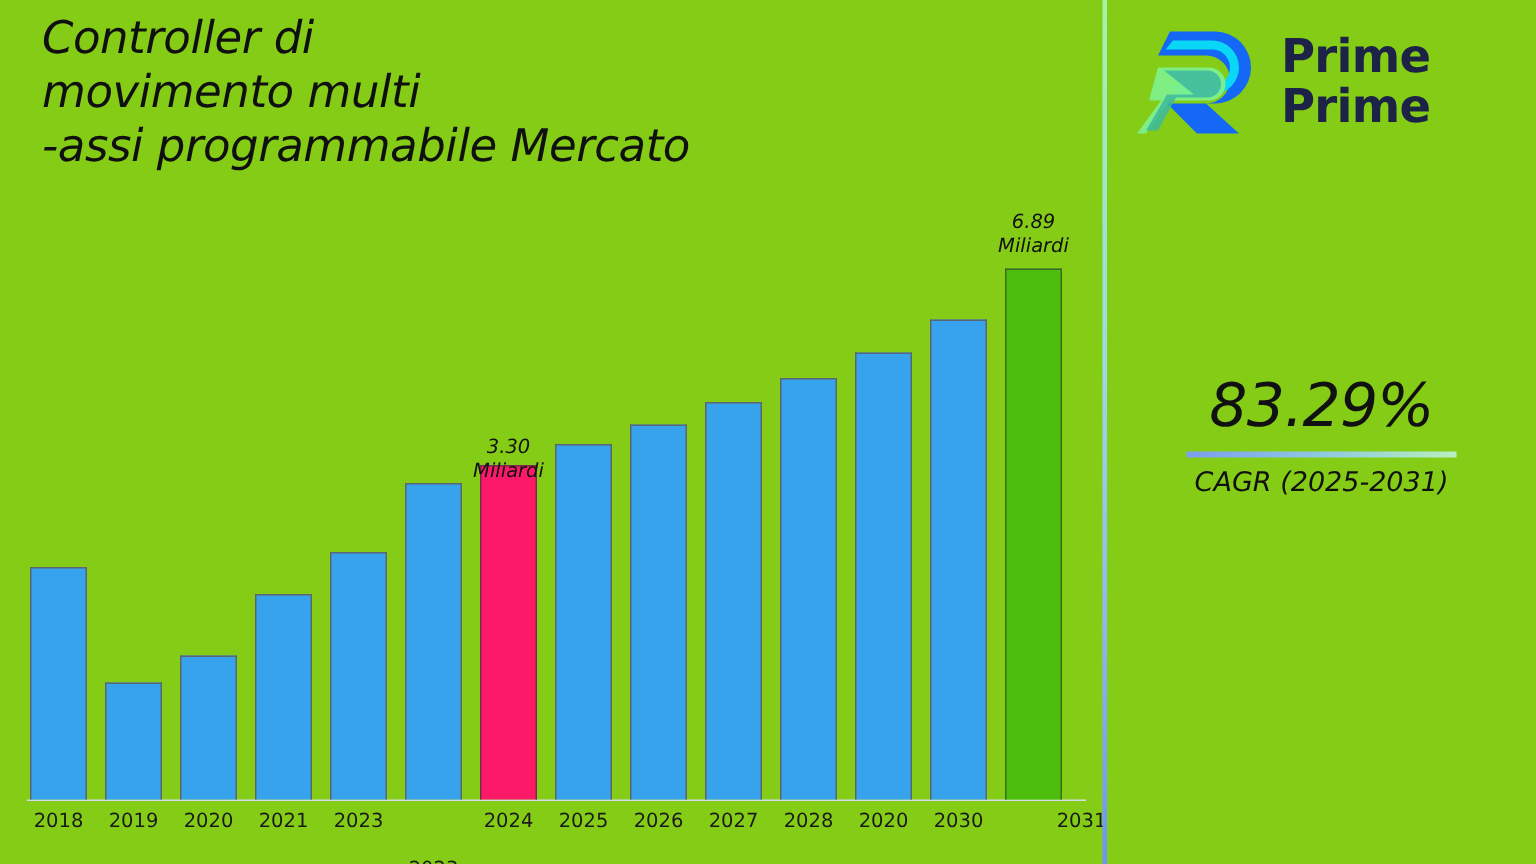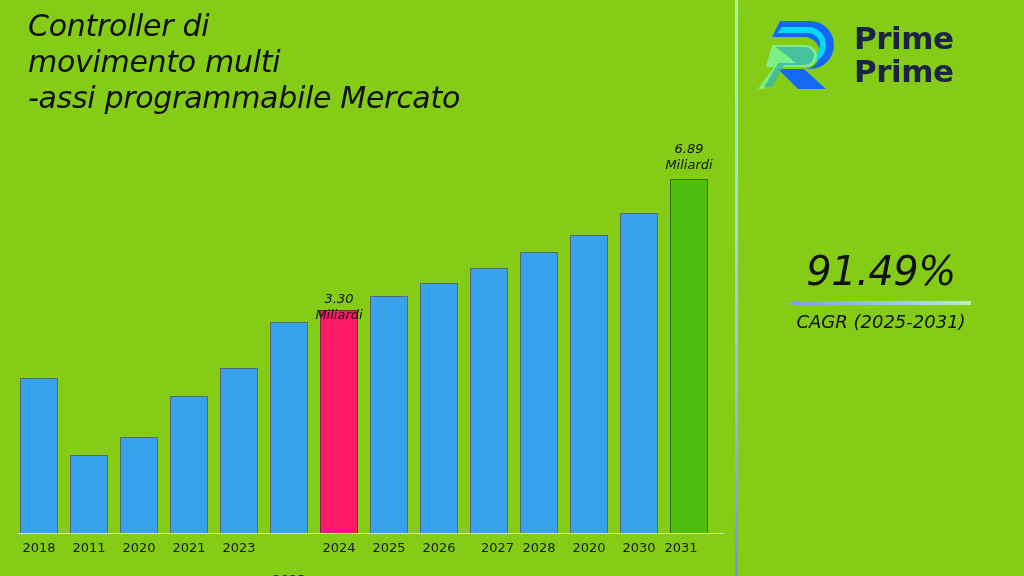--- a/index.html
+++ b/index.html
@@ -147,49 +147,49 @@
     <div class="title">Controller di
 movimento multi
 -assi programmabile Mercato</div>
 
     <div class="plot" id="plot">
       <div class="axis-line"></div>
 
     <div class="bar" style="left: 20px; height: 155px;"></div>
         <div class="tick" style="left: 14px;">2018</div>
         <div class="bar" style="left: 70px; height: 78px;"></div>
-        <div class="tick" style="left: 64px;">2011</div>
+        <div class="tick" style="left: 64px;">2019</div>
         <div class="bar" style="left: 120px; height: 96px;"></div>
         <div class="tick" style="left: 114px;">2020</div>
         <div class="bar" style="left: 170px; height: 137px;"></div>
         <div class="tick" style="left: 164px;">2021</div>
         <div class="bar" style="left: 220px; height: 165px;"></div>
         <div class="tick" style="left: 214px;">2023</div>
         <div class="bar" style="left: 270px; height: 211px;"></div>
         <div class="tick" style="left: 264px; margin-top: 32px;">2023</div>
         <div class="bar highlight-pink" style="left: 320px; height: 223px;"></div>
         <div class="bar-label" style="left: 294px; top: 272px; margin-top: 19px;">3.30
 Miliardi</div>
         <div class="tick" style="left: 314px;">2024</div>
         <div class="bar" style="left: 370px; height: 237px;"></div>
         <div class="tick" style="left: 364px;">2025</div>
         <div class="bar" style="left: 420px; height: 250px;"></div>
         <div class="tick" style="left: 414px;">2026</div>
         <div class="bar" style="left: 470px; height: 265px;"></div>
-        <div class="tick" style="left: 464px; text-align: right;">2027</div>
+        <div class="tick" style="left: 464px;">2027</div>
         <div class="bar" style="left: 520px; height: 281px;"></div>
         <div class="tick" style="left: 514px;">2028</div>
         <div class="bar" style="left: 570px; height: 298px;"></div>
         <div class="tick" style="left: 564px;">2020</div>
         <div class="bar" style="left: 620px; height: 320px;"></div>
         <div class="tick" style="left: 614px;">2030</div>
         <div class="bar highlight-green" style="left: 670px; height: 354px;"></div>
         <div class="bar-label" style="left: 644px; top: 141px;">6.89
 Miliardi</div>
-        <div class="tick" style="left: 656px;">2031</div>
+        <div class="tick" style="left: 696px;">2031</div>
       </div>
   </div>
 
   <div class="divider"></div>
 
   <div class="right-panel">
 
     <div class="logo-block">
       <span class="logo-mark">
         <svg viewBox="0 0 84 76" width="84" height="76" xmlns="http://www.w3.org/2000/svg">
@@ -202,18 +202,18 @@
           <path d="M18 30 H47 A9 9 0 0 1 47 48 H26 L14 70 H6 L20 46 H38" fill="#3cb8a0" opacity="0.85"></path>
         </svg>
       </span>
       <span class="logo-text">
         <span>Prime</span><br>
         <span>Prime</span>
       </span>
     </div>
 
     <div class="cagr-block">
-      <div class="cagr-value">91.49%</div>
+      <div class="cagr-value">83.29%</div>
       <div class="cagr-rule"></div>
       <div class="cagr-caption">CAGR (2025-2031)</div>
     </div>
   </div>
 </div>
 
 </body></html>

